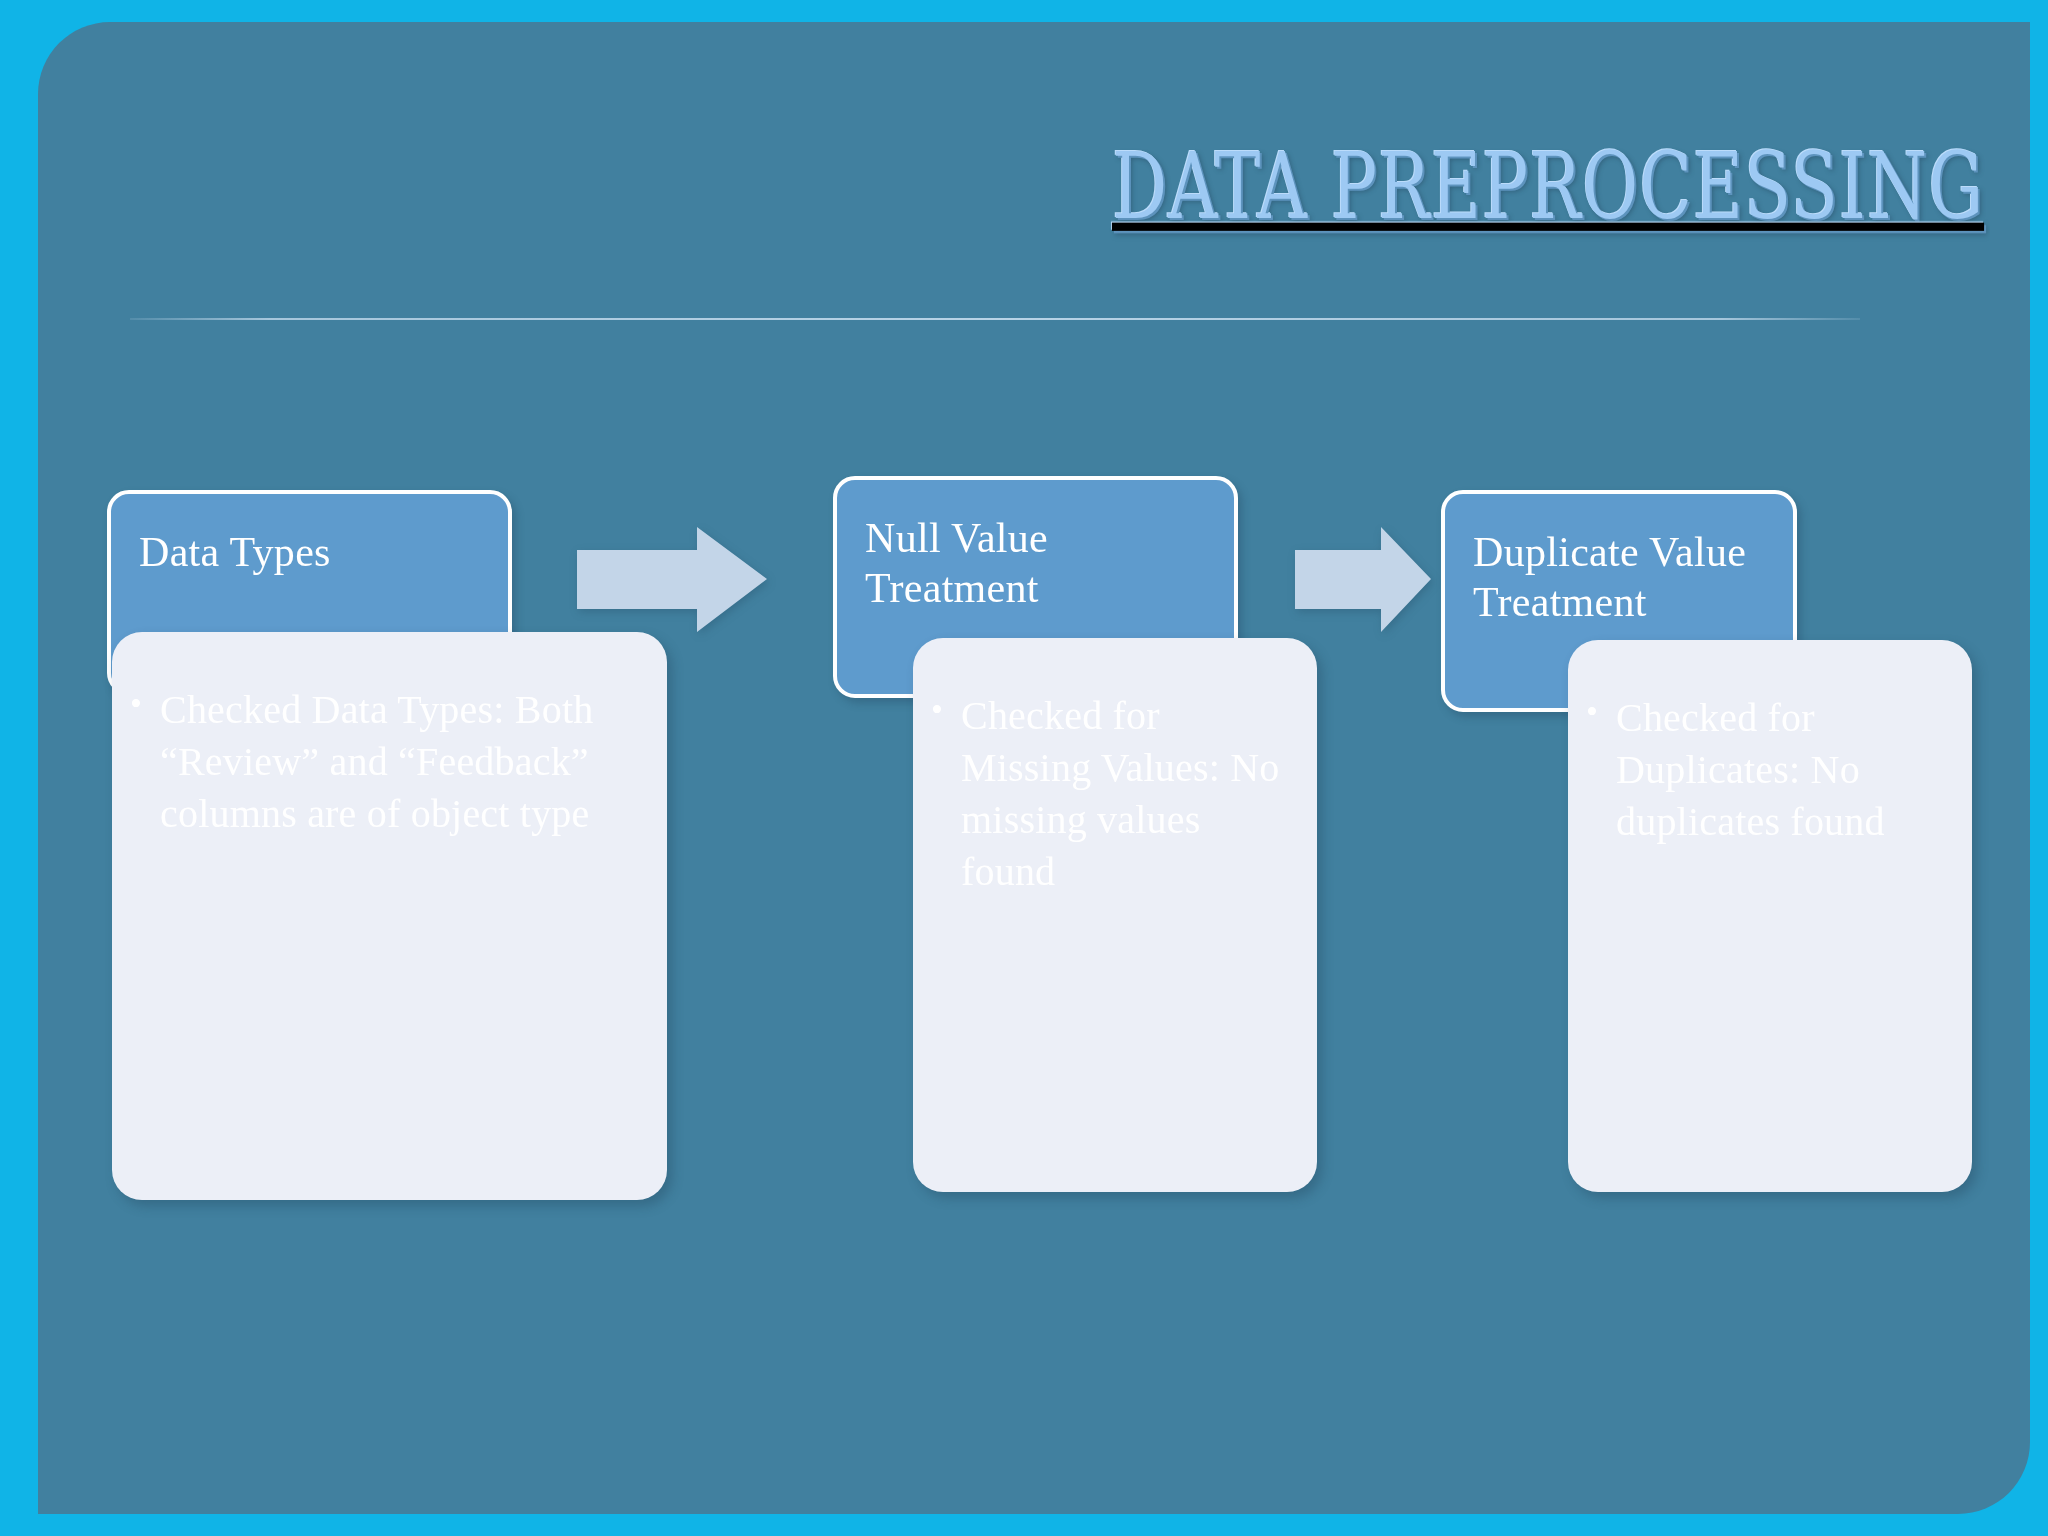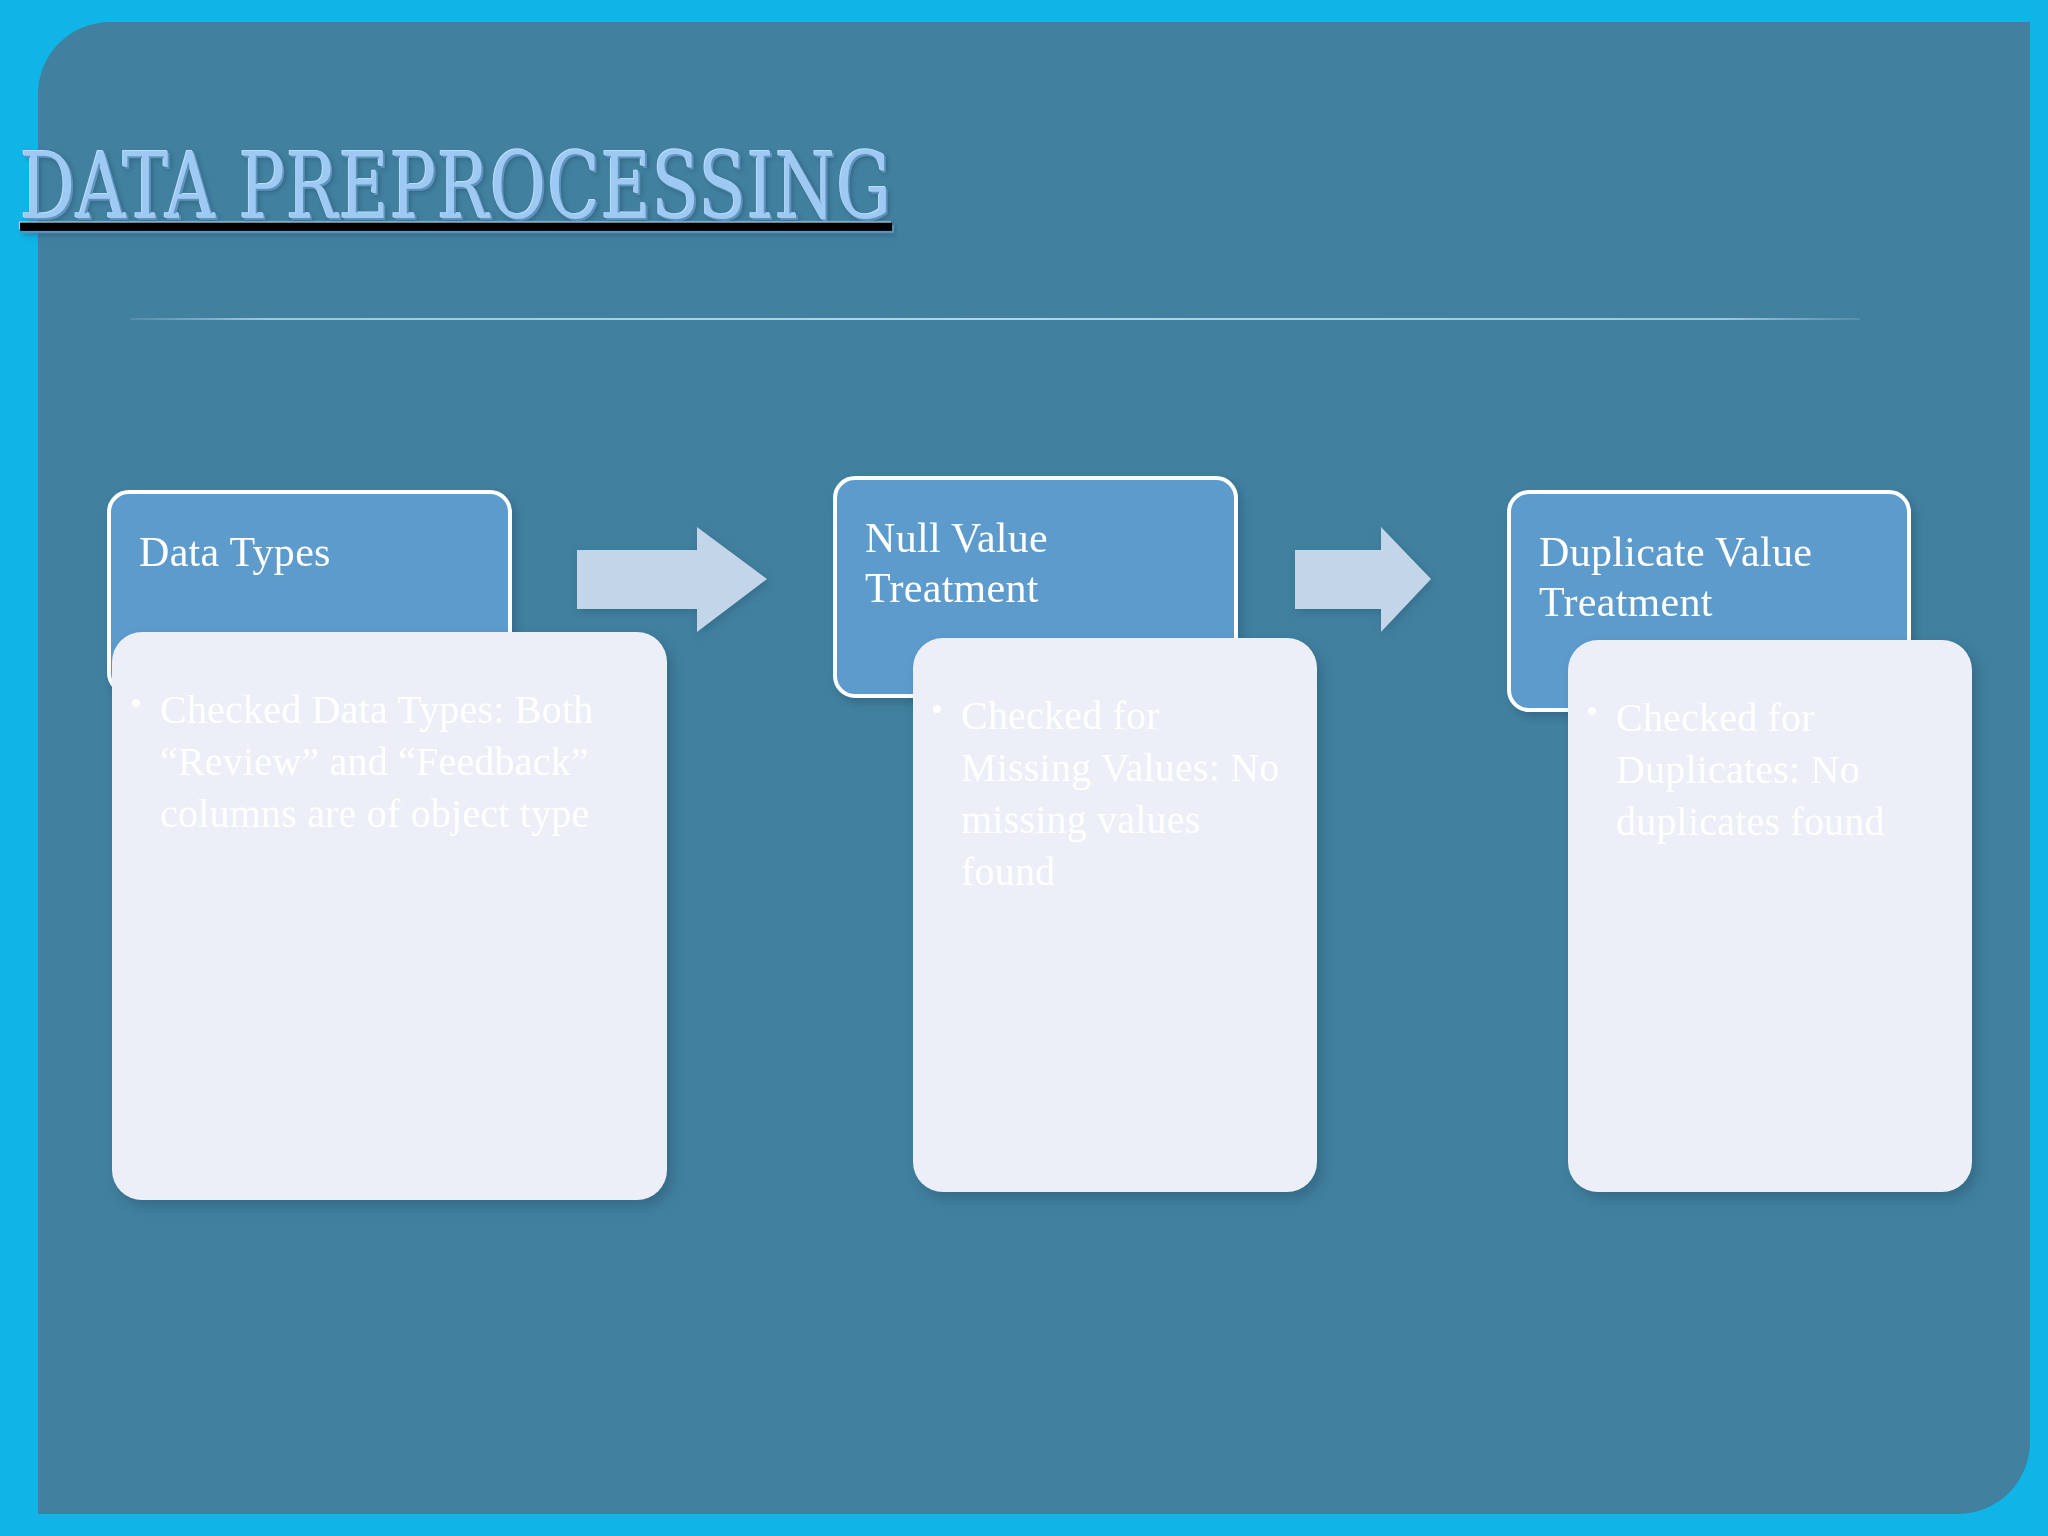--- a/index.html
+++ b/index.html
@@ -20,21 +20,21 @@
     position:absolute;
     left:38px;top:22px;
     width:1992px;height:1492px;
     background:#41809f;
     border-top-left-radius:72px;
     border-bottom-right-radius:72px;
   }
 
   
   .title-wrap{
-    position:absolute;left:0;top:140px;width:1992px;text-align:left;text-decoration:underline;
+    position:absolute;left:12px;top:140px;width:1992px;text-align:right;text-decoration:underline;
   }
   .slide-title{
     font-family:"DejaVu Serif", serif;
     font-size:78px;
     letter-spacing:1px;
     font-weight:400;
     color:#9dc9f3;
     text-shadow:
        2px 2px 0 #5d93bd,
       -1px -1px 0 #bcdcfb,
@@ -161,21 +161,21 @@
       </div>
     </div>
 
     <div class="arrow" style="left:1295px;top:527px;">
       <svg width="136" height="105" viewBox="0 0 136 105" aria-hidden="true">
         <polygon points="0,23 86,23 86,0 136,52 86,105 86,82 0,82" fill="#c3d5e8"></polygon>
       </svg>
     </div>
 
     <div class="step">
-      <div class="step-header" style="left:1507px;top:490px;width:404px;height:222px;">
+      <div class="step-header" style="left:1441px;top:490px;width:356px;height:222px;">
         <div class="step-header-text">Duplicate Value Treatment</div>
       </div>
       <div class="step-card" style="left:1568px;top:640px;width:404px;height:552px;">
         <ul class="step-card-list">
           <li>Checked for Duplicates: No duplicates found</li>
         </ul>
       </div>
     </div>
 
   </div>

